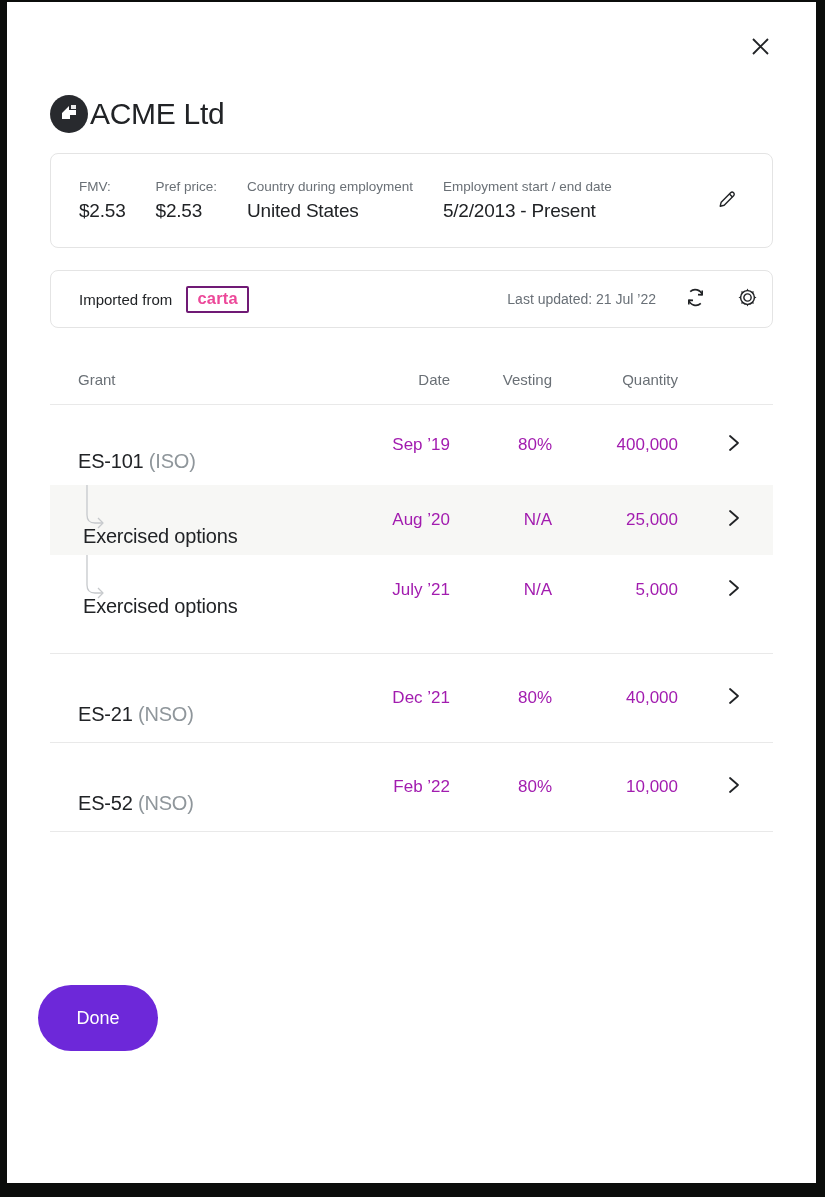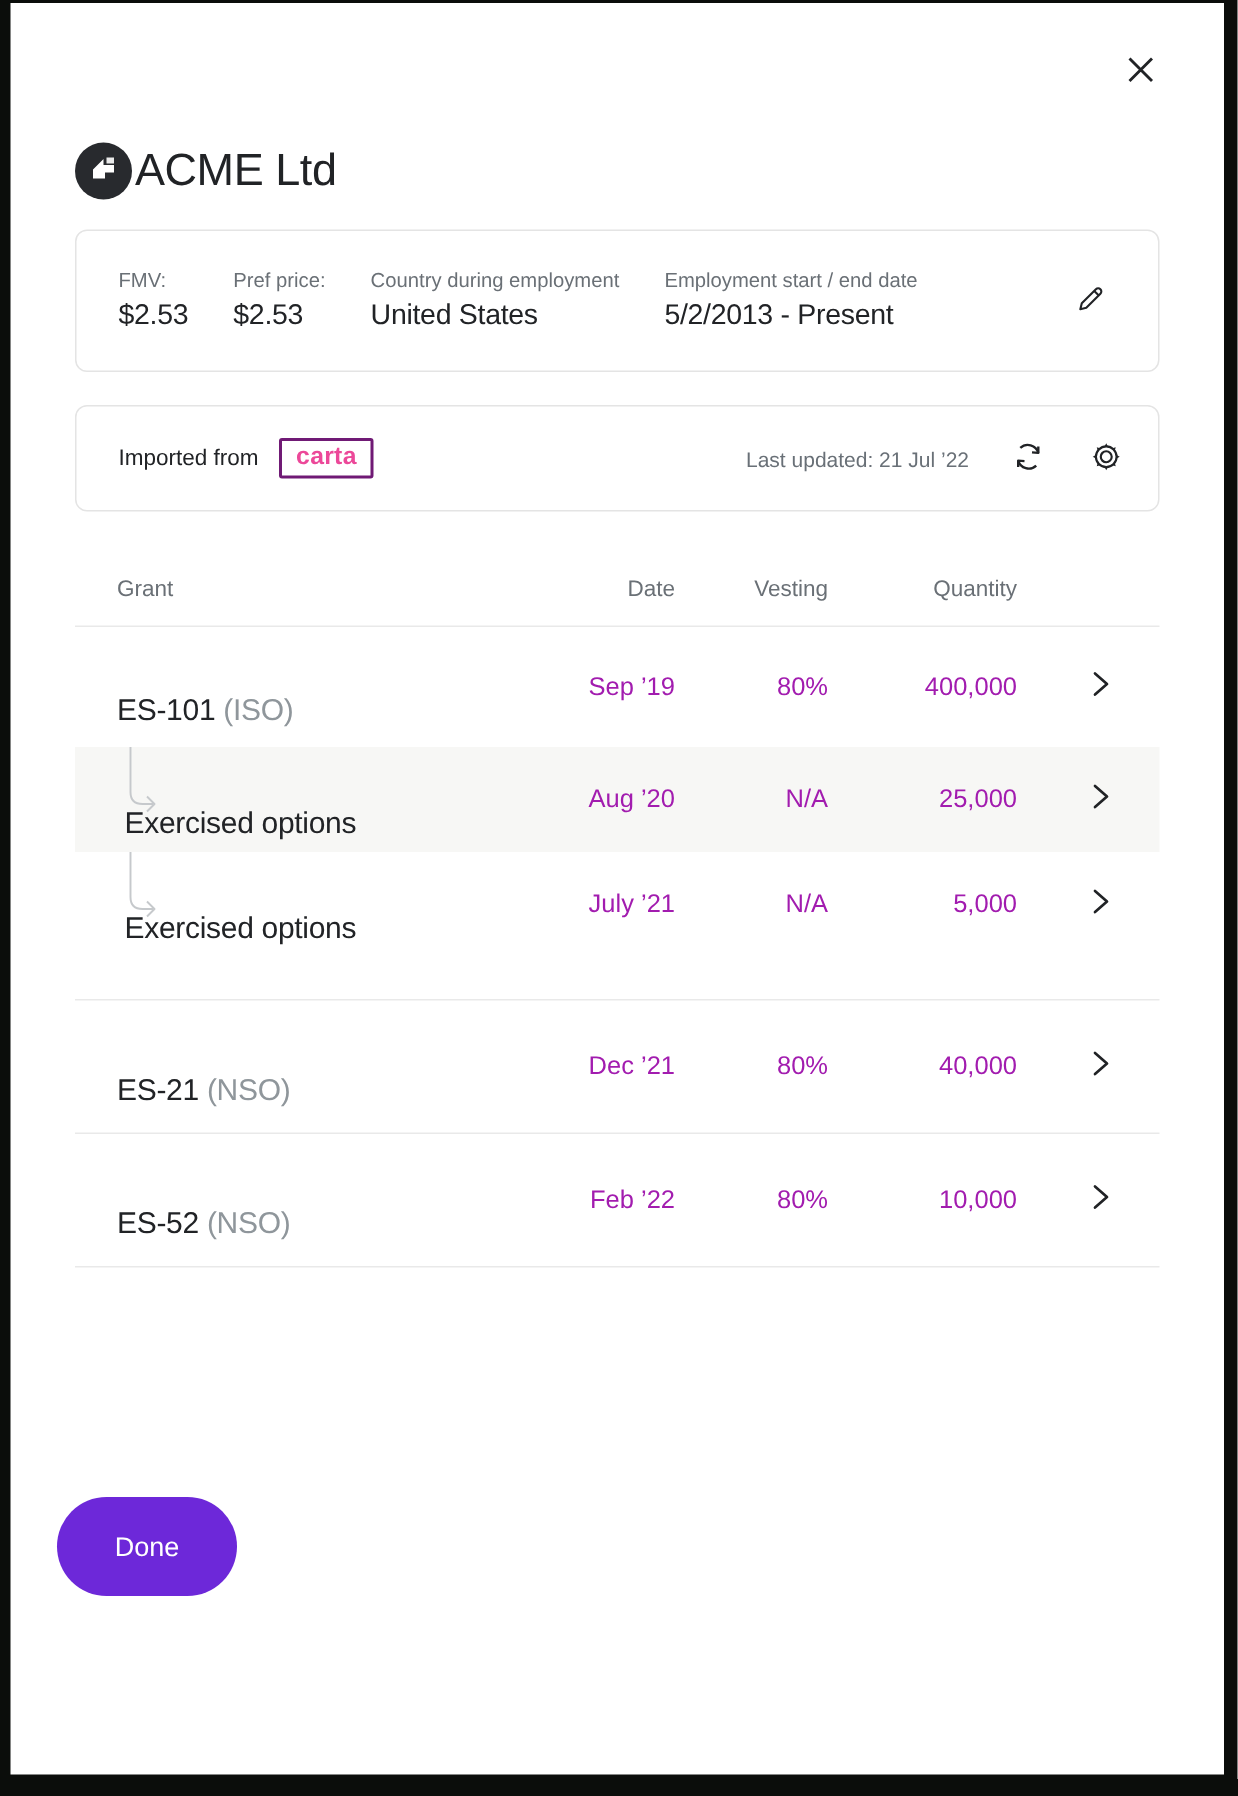--- a/index.html
+++ b/index.html
@@ -57,23 +57,23 @@
     font-size: 19px; color: #212326; letter-spacing: -0.2px;
   }
   .edit-btn {
     margin-left: auto;
     background: none; border: none; cursor: pointer;
     width: 34px; height: 34px;
     display: flex; align-items: center; justify-content: center;
   }
   .import-card {
     margin-top: 22px;
-    height: 71px;
+    height: 58px;
     display: flex; align-items: center;
-    padding: 0 22px 0 28px;
+    padding: 0 12px 0 28px;
   }
   .import-left { display: flex; align-items: center; gap: 14px; }
   .imported-from { font-size: 15px; color: #212326; }
   .carta-badge {
     border: 2px solid #701a75;
     border-radius: 2px;
     padding: 1px 9px 3px 9px;
     font-size: 16.5px; font-weight: bold; letter-spacing: 0.2px;
     color: #ec4899;
   }

